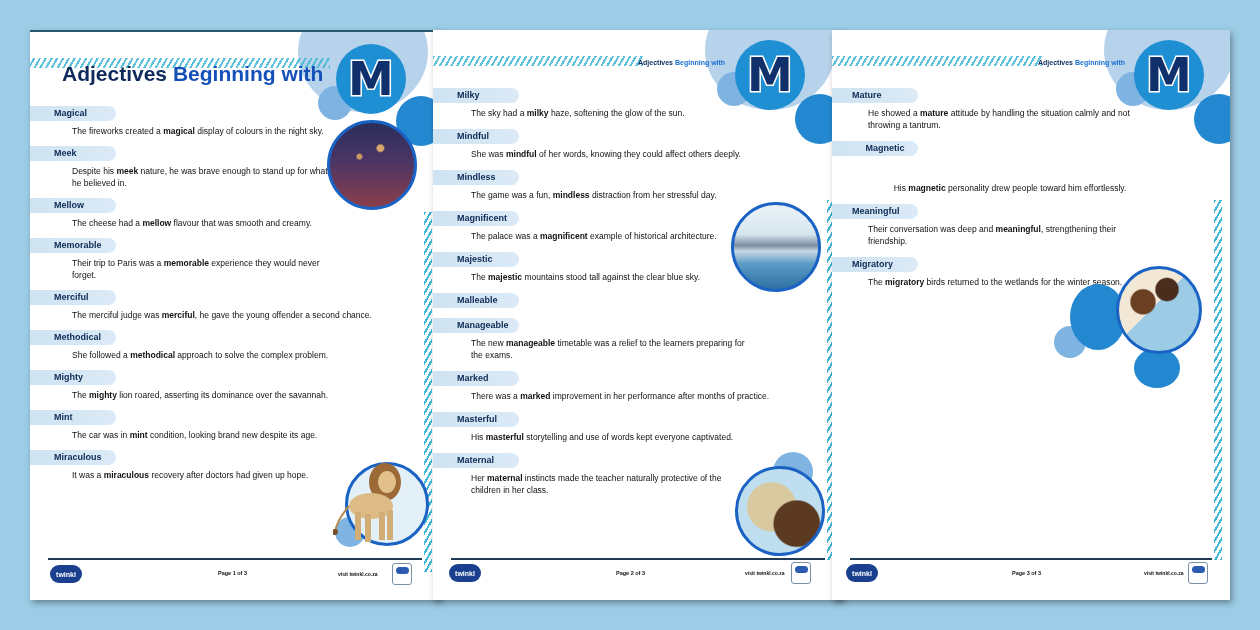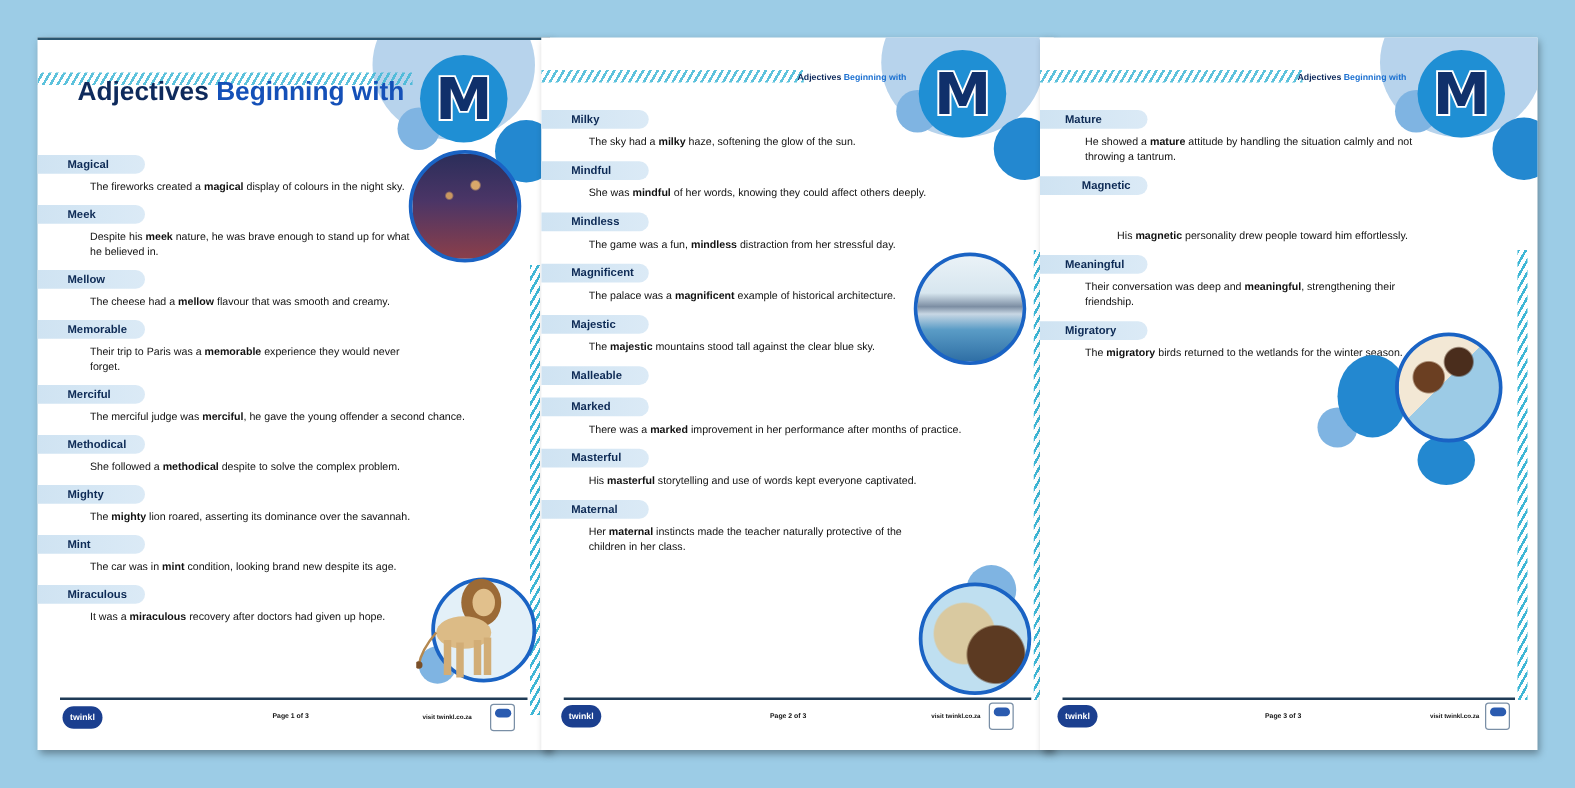--- a/index.html
+++ b/index.html
@@ -194,21 +194,21 @@
   <div class="title-main">
     <span>Adjectives</span>
     <span class="accent">Beginning with</span>
   </div>
   <div class="m-badge" style="left:306px; top:12px;">
     <span class="m-letter">M</span>
   </div>
 
   <div class="photo photo-fireworks" style="left:297px; top:88px; width:90px; height:90px;"></div>
 
-  <div class="entries" style="top:92px; width:300px;">
+  <div class="entries" style="top:74px; width:300px;">
     <div class="entry" style="margin-bottom:9px;">
       <span class="pill">Magical</span>
       <span class="sentence"><span>The fireworks created a </span><b>magical</b><span> display of colours in the night sky.</span></span>
     </div>
     <div class="entry" style="margin-bottom:9px;">
       <span class="pill">Meek</span>
       <span class="sentence"><span>Despite his </span><b>meek</b><span> nature, he was brave enough to stand up for what he believed in.</span></span>
     </div>
     <div class="entry" style="margin-bottom:9px;">
       <span class="pill">Mellow</span>
@@ -217,21 +217,21 @@
     <div class="entry" style="margin-bottom:9px;">
       <span class="pill">Memorable</span>
       <span class="sentence"><span>Their trip to Paris was a </span><b>memorable</b><span> experience they would never forget.</span></span>
     </div>
     <div class="entry" style="margin-bottom:9px;">
       <span class="pill">Merciful</span>
       <span class="sentence" style="width:360px;"><span>The merciful judge was </span><b>merciful</b><span>, he gave the young offender a second chance.</span></span>
     </div>
     <div class="entry" style="margin-bottom:9px;">
       <span class="pill">Methodical</span>
-      <span class="sentence" style="width:360px;"><span>She followed a </span><b>methodical</b><span> despite to solve the complex problem.</span></span>
+      <span class="sentence" style="width:360px;"><span>She followed a </span><b>methodical</b><span> approach to solve the complex problem.</span></span>
     </div>
     <div class="entry" style="margin-bottom:9px;">
       <span class="pill">Mighty</span>
       <span class="sentence" style="width:360px;"><span>The </span><b>mighty</b><span> lion roared, asserting its dominance over the savannah.</span></span>
     </div>
     <div class="entry" style="margin-bottom:9px;">
       <span class="pill">Mint</span>
       <span class="sentence"><span>The car was in </span><b>mint</b><span> condition, looking brand new despite its age.</span></span>
     </div>
     <div class="entry" style="margin-bottom:9px;">
@@ -296,20 +296,24 @@
       <span class="sentence" style="padding-left:38px;"><span>The palace was a </span><b>magnificent</b><span> example of historical architecture.</span></span>
     </div>
     <div class="entry" style="margin-bottom:10px;">
       <span class="pill">Majestic</span>
       <span class="sentence" style="padding-left:38px;"><span>The </span><b>majestic</b><span> mountains stood tall against the clear blue sky.</span></span>
     </div>
     <div class="entry" style="margin-bottom:10px;">
       <span class="pill">Malleable</span>
     </div>
     <div class="entry" style="margin-bottom:10px;">
+      <span class="pill">Manageable</span>
+      <span class="sentence" style="padding-left:38px;"><span>The new </span><b>manageable</b><span> timetable was a relief to the learners preparing for the exams.</span></span>
+    </div>
+    <div class="entry" style="margin-bottom:10px;">
       <span class="pill">Marked</span>
       <span class="sentence" style="padding-left:38px; width:370px;"><span>There was a </span><b>marked</b><span> improvement in her performance after months of practice.</span></span>
     </div>
     <div class="entry" style="margin-bottom:10px;">
       <span class="pill">Masterful</span>
       <span class="sentence" style="padding-left:38px; width:360px;"><span>His </span><b>masterful</b><span> storytelling and use of words kept everyone captivated.</span></span>
     </div>
     <div class="entry" style="margin-bottom:10px;">
       <span class="pill">Maternal</span>
       <span class="sentence" style="padding-left:38px; width:300px;"><span>Her </span><b>maternal</b><span> instincts made the teacher naturally protective of the children in her class.</span></span>

